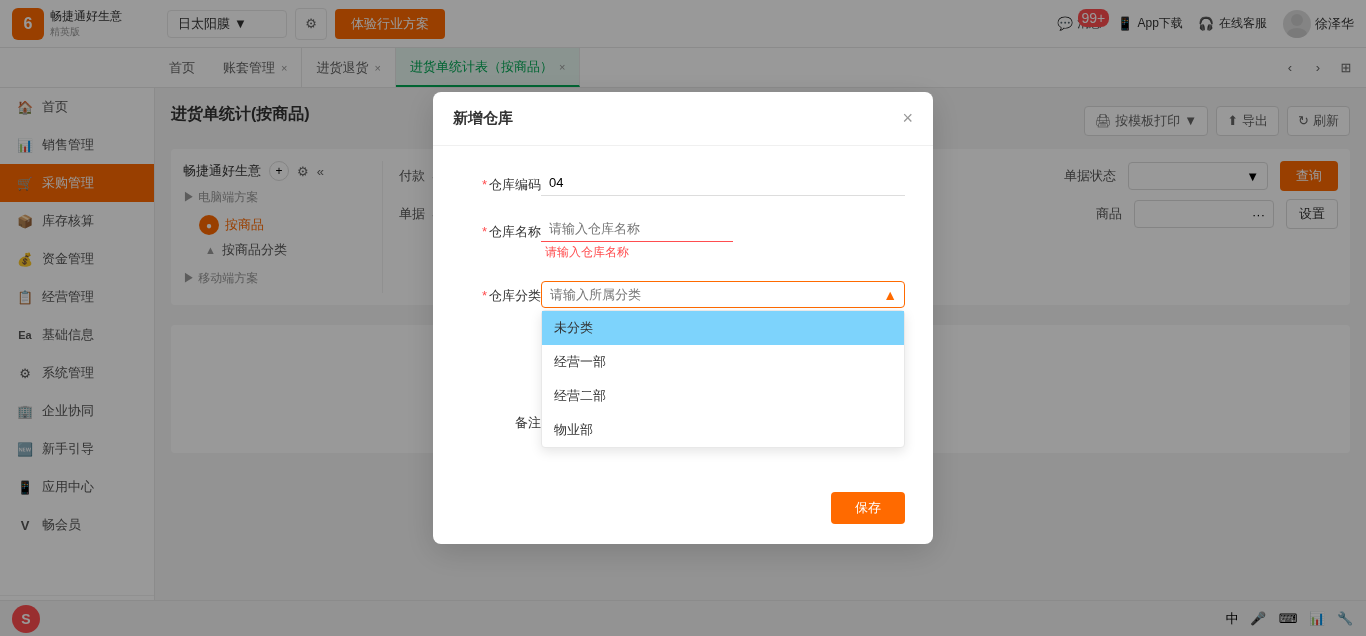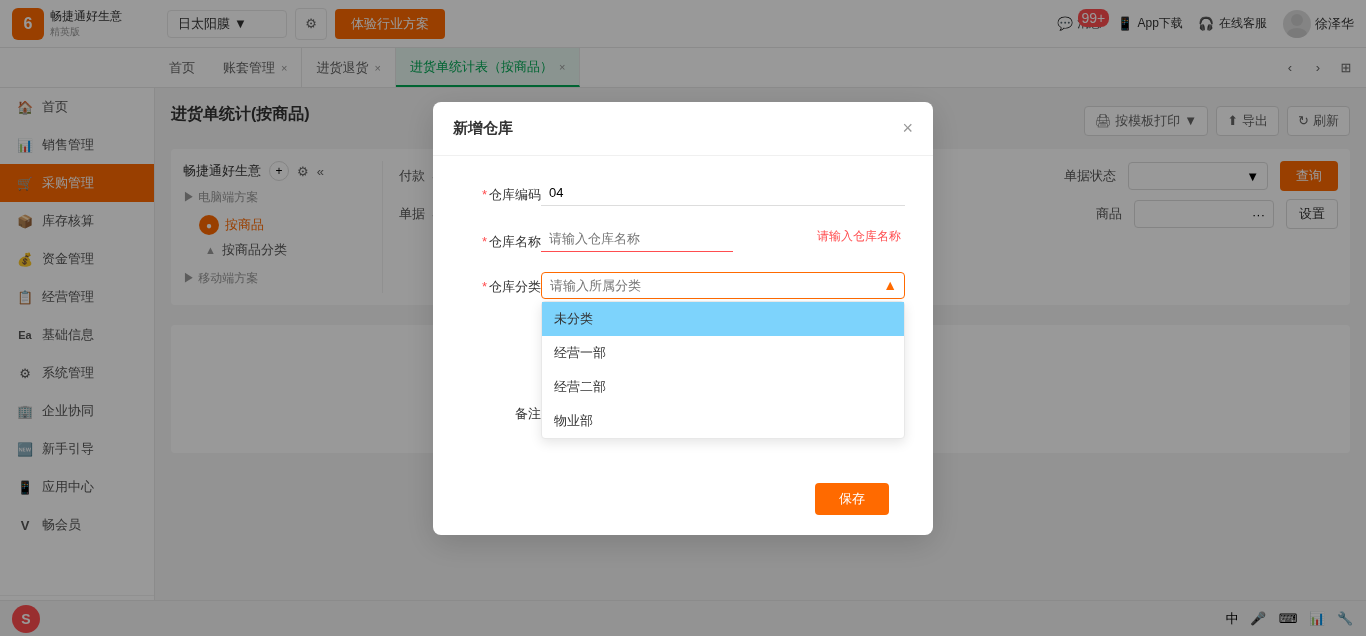--- a/index.html
+++ b/index.html
@@ -179,21 +179,21 @@
     }
     .dropdown-item {
       padding: 8px 12px; font-size: 13px; color: #333; cursor: pointer;
     }
     .dropdown-item.selected { background: #7dd3fc; }
     .textarea-ctrl {
       flex: 1; border: none; border-bottom: 1px solid #ddd;
       padding: 5px 8px; font-size: 13px; outline: none; resize: none; height: 36px;
     }
     .dialog-footer {
-      padding: 12px 44px 20px; display: flex; justify-content: flex-end; gap: 8px;
+      padding: 12px 28px 20px; display: flex; justify-content: flex-end; gap: 8px;
     }
     .btn-save {
       background: #ff6a00; color: #fff; border: none; border-radius: 4px;
       padding: 7px 24px; font-size: 13px; cursor: pointer;
     }
 
     
     .bottom-bar {
       position: fixed; bottom: 0; left: 0; right: 0; height: 36px;
       background: #f5f5f5; border-top: 1px solid #e8e8e8;
@@ -421,21 +421,21 @@
       <span class="dialog-title">新增仓库</span>
       <span class="dialog-close">×</span>
     </div>
     <div class="dialog-body">
 
       <div class="form-row">
         <div class="form-label required">仓库编码</div>
         <input class="form-control" type="text" value="04" style="flex: 1 1 0%; border-top: none; border-right: none; border-left: none; border-image: initial; border-bottom: 1px solid rgb(221, 221, 221); padding: 5px 8px; font-size: 13px; outline: none;">
       </div>
 
-      <div class="form-row" style="flex-direction:row;">
+      <div class="form-row" style="flex-direction:column;">
         <div style="display:flex;align-items:center;">
           <div class="form-label required">仓库名称</div>
           <input class="form-control error" type="text" style="flex: 1 1 0%; border-top: none; border-right: none; border-left: none; border-image: initial; border-bottom: 1px solid rgb(255, 77, 79); padding: 5px 8px; font-size: 13px; outline: none;" placeholder="请输入仓库名称">
         </div>
         <div style="padding-left:84px;color:#ff4d4f;font-size:12px;margin-top:2px;">请输入仓库名称</div>
       </div>
 
       <div class="form-row" style="position:relative;">
         <div class="form-label required">仓库分类</div>
         <div class="category-input-wrap">

